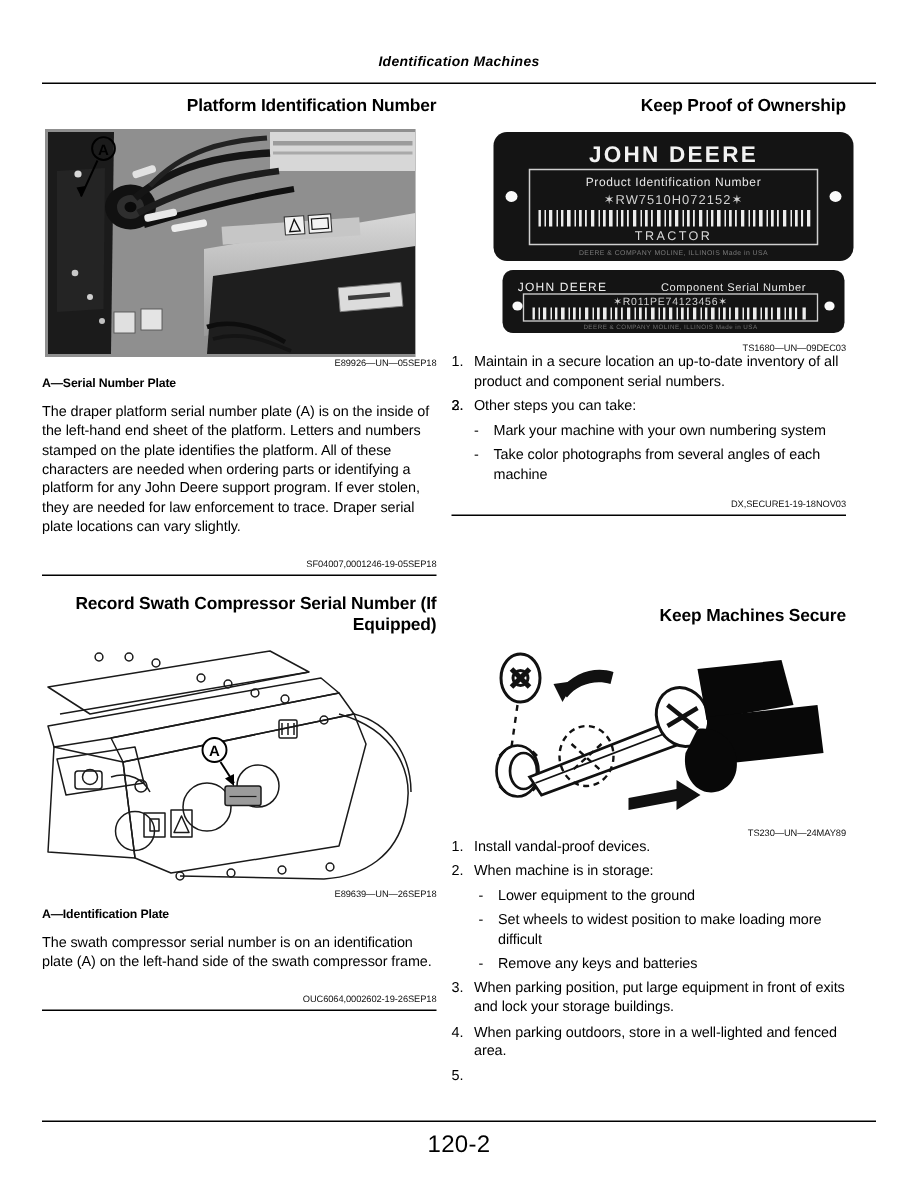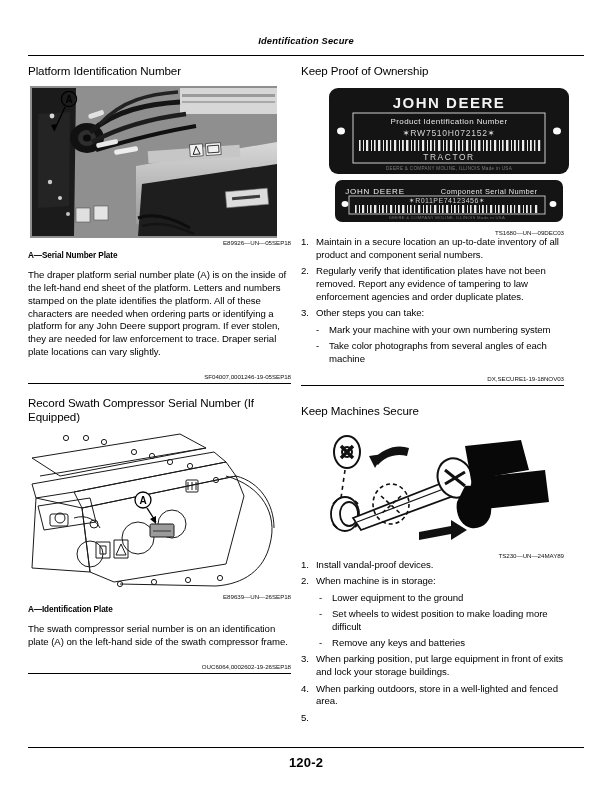--- a/index.html
+++ b/index.html
@@ -46,24 +46,25 @@
   
   .col {
     position: absolute;
     width: 263px;
   }
   .col-left  { left: 28px; }
   .col-right { left: 301px; }
 
   .sec-title {
     font-size: 11.6px;
-    font-weight: normal;
+    font-weight: bold;
     line-height: 1.22;
-    margin: 0 0 8px 0;
+    margin: 0 0 8px 14px;
     letter-spacing: -0.1px;
+    text-align: right;
   }
 
   .body-text {
     font-size: 9.6px;
     line-height: 1.335;
     margin: 0;
     letter-spacing: -0.05px;
   }
 
   .callout-label {
@@ -168,31 +169,31 @@
     width: 556px;
     height: 1px;
     background: #000;
   }
   .page-num {
     position: absolute;
     top: 755px;
     left: 0;
     width: 612px;
     text-align: center;
-    font-size: 13px;
-    font-weight: bold;
+    font-size: 16px;
+    font-weight: normal;
     letter-spacing: 0.2px;
   }
 </style>
 </head>
 <body>
 
 <div class="page">
 
-  <div class="running-head">Identification Secure</div>
+  <div class="running-head">Identification Machines</div>
   <div class="head-rule"></div>
 
   <div class="col col-left" style="top:64px;">
 
     <div class="sec-title">Platform Identification Number</div>
 
     <div class="figure">
       <div class="photo-top">
         <svg width="247" height="152" viewBox="0 0 247 152" xmlns="http://www.w3.org/2000/svg">
           <defs>
@@ -479,21 +480,20 @@
       <div class="fig-code">TS1680—UN—09DEC03</div>
     </div>
 
     <ol class="num-list">
       <li>
         <span class="num">1.</span>
         <span>Maintain in a secure location an up-to-date inventory of all product and component serial numbers.</span>
       </li>
       <li>
         <span class="num">2.</span>
-        <span>Regularly verify that identification plates have not been removed. Report any evidence of tampering to law enforcement agencies and order duplicate plates.</span>
       </li>
       <li>
         <span class="num">3.</span>
         <span>Other steps you can take:</span>
       </li>
     </ol>
 
     <ul class="dash-list" style="margin-left:12px;">
       <li>
         <span class="dash">-</span>

